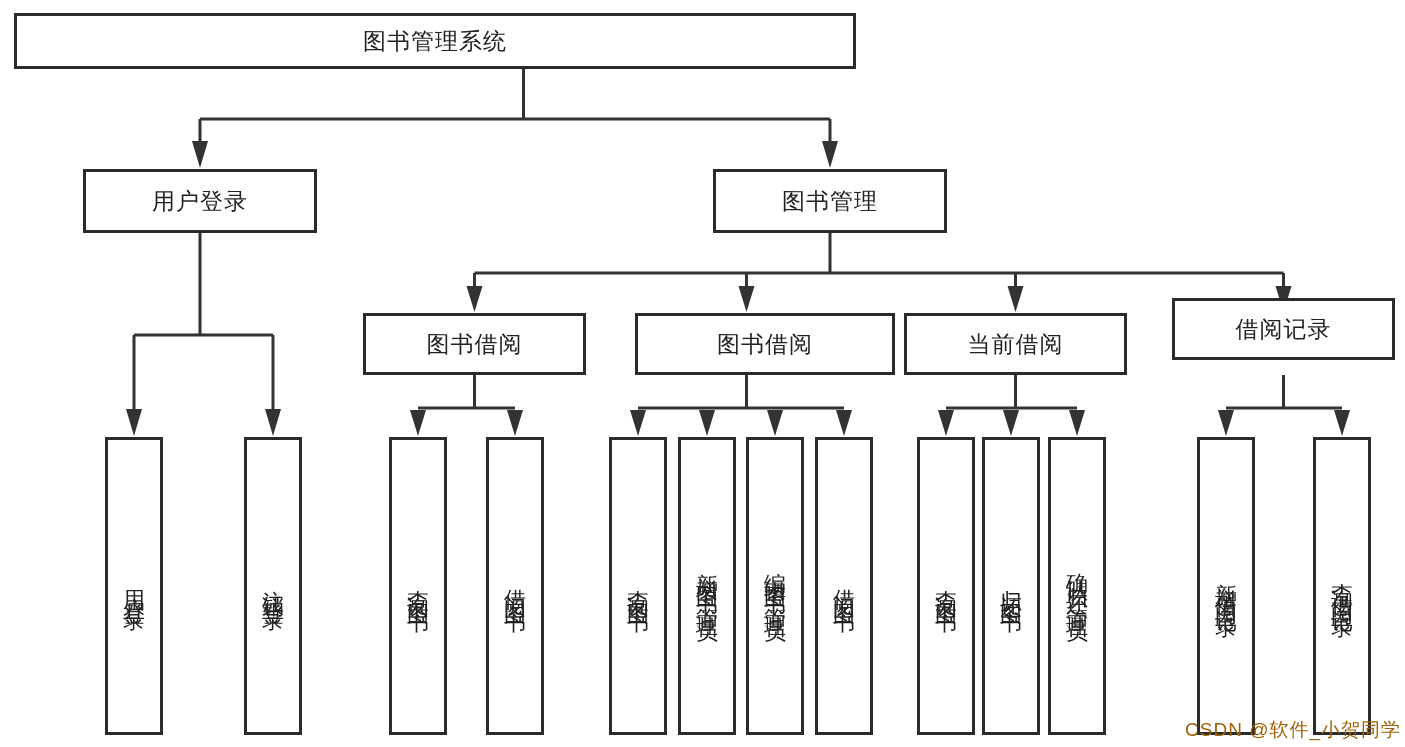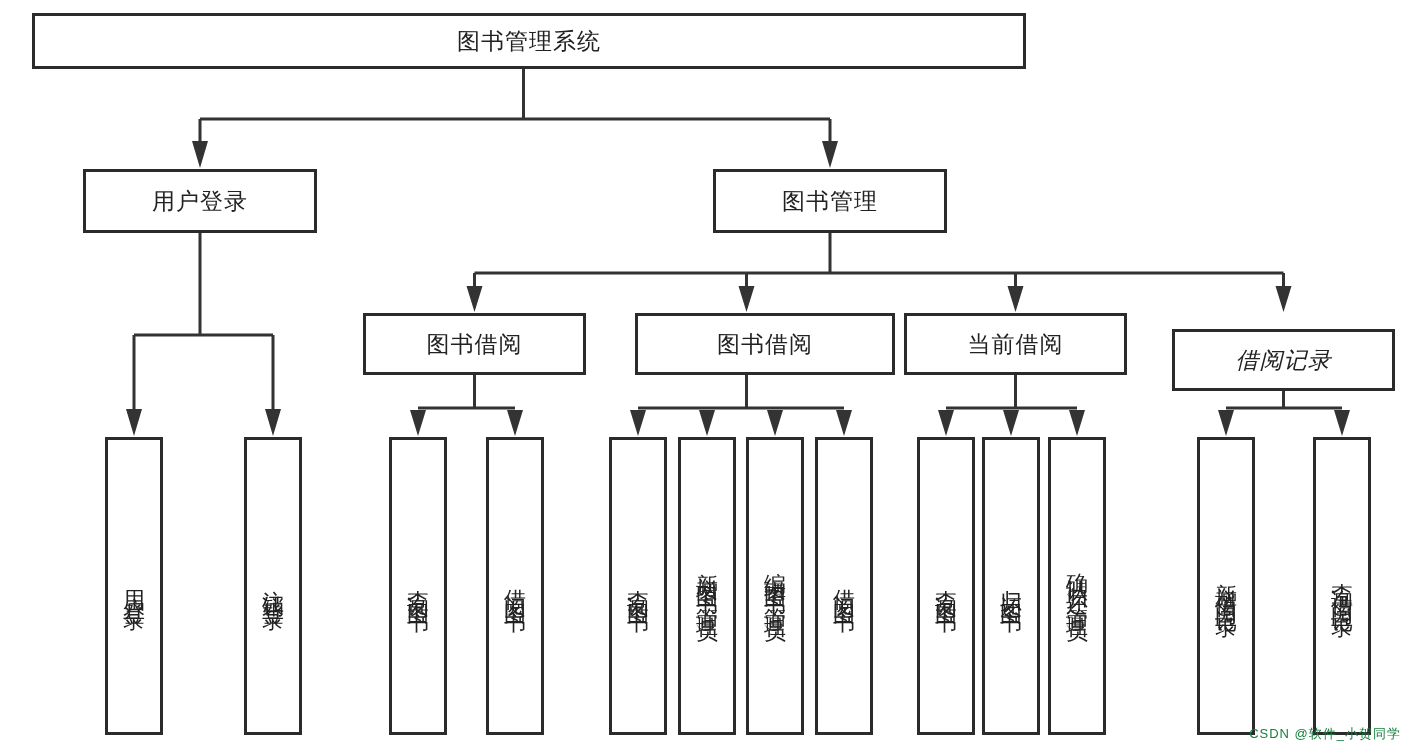--- a/index.html
+++ b/index.html
@@ -54,22 +54,22 @@
     font-size: 22px;
     letter-spacing: 7px;
     line-height: 1;
     color: #222222;
     white-space: nowrap;
   }
   .watermark {
     position: absolute;
     right: 4px;
     bottom: 4px;
-    font-size: 13px;
-    color: #15803d;
+    font-size: 19px;
+    color: #a16207;
     letter-spacing: 1px;
     z-index: 10;
     white-space: nowrap;
   }
 </style>
 </head>
 <body>
 
 <div class="stage">
 
@@ -101,41 +101,41 @@
       M699 410 L715 410 L707 436 Z
       M767 410 L783 410 L775 436 Z
       M836 410 L852 410 L844 436 Z
       M938 410 L954 410 L946 436 Z
       M1003 410 L1019 410 L1011 436 Z
       M1069 410 L1085 410 L1077 436 Z
       M1218 410 L1234 410 L1226 436 Z
       M1334 410 L1350 410 L1342 436 Z"></path>
   </svg>
 
-  <div class="box box-h" style="left:32px; top:13px; width:994px; height:56px;">
+  <div class="box box-h" style="left:14px; top:13px; width:842px; height:56px;">
     <span>图书管理系统</span>
   </div>
 
   <div class="box box-h" style="left:83px; top:169px; width:234px; height:64px;">
     <span>用户登录</span>
   </div>
   <div class="box box-h" style="left:713px; top:169px; width:234px; height:64px;">
     <span>图书管理</span>
   </div>
 
   <div class="box box-h" style="left:363px; top:313px; width:223px; height:62px;">
     <span>图书借阅</span>
   </div>
   <div class="box box-h" style="left:635px; top:313px; width:260px; height:62px;">
     <span>图书借阅</span>
   </div>
   <div class="box box-h" style="left:904px; top:313px; width:223px; height:62px;justify-content:center;">
     <span>当前借阅</span>
   </div>
-  <div class="box box-h" style="left:1172px; top:329px; width:223px; height:62px;font-style:italic;">
+  <div class="box box-h" style="left:1172px; top:298px; width:223px; height:62px;">
     <span>借阅记录</span>
   </div>
 
   <div class="box box-v" style="left:105px; top:437px; width:58px; height:298px;">
     <span>用户登录</span>
   </div>
   <div class="box box-v" style="left:244px; top:437px; width:58px; height:298px;">
     <span>注销登录</span>
   </div>
 

